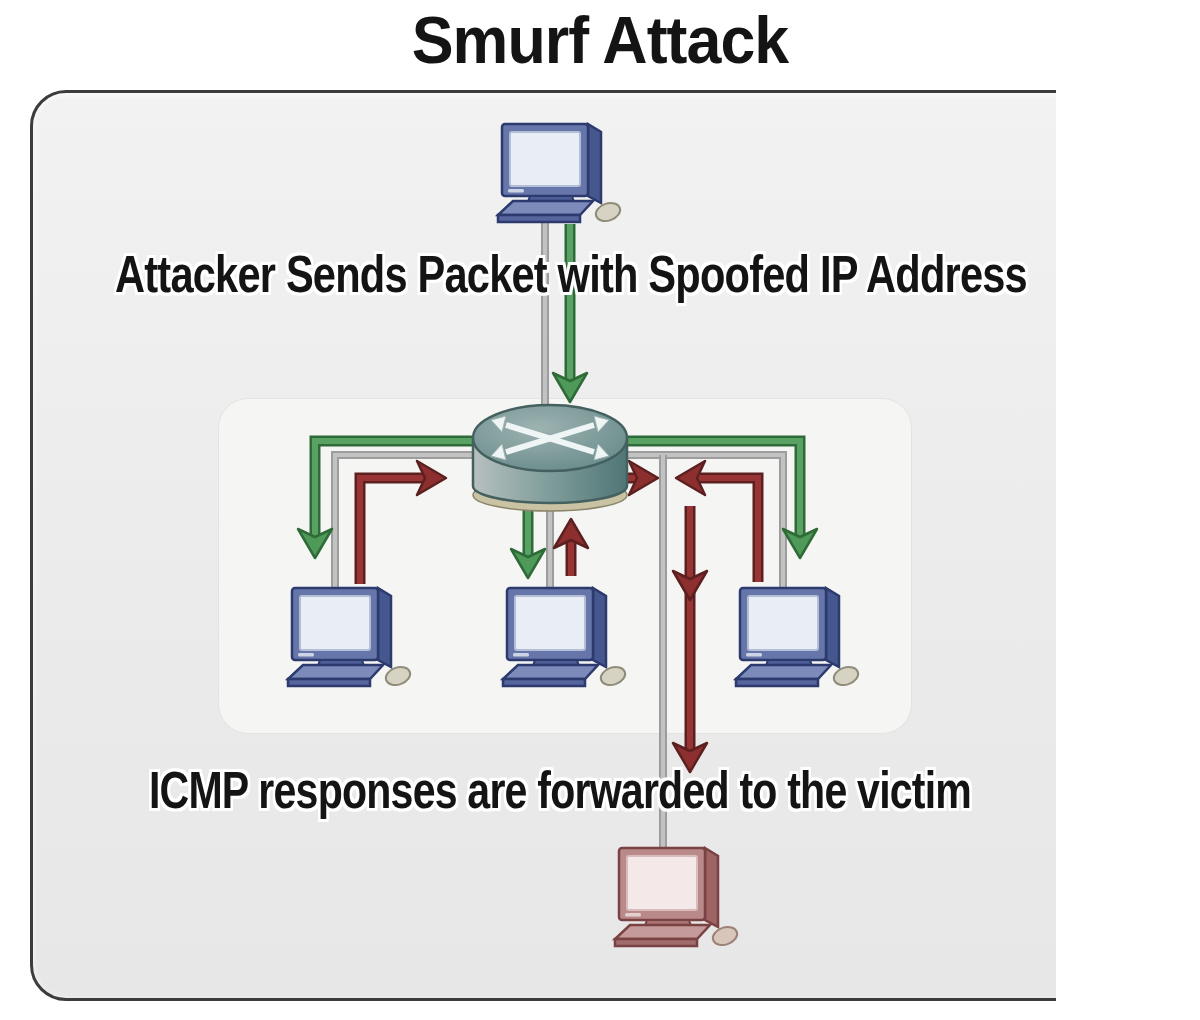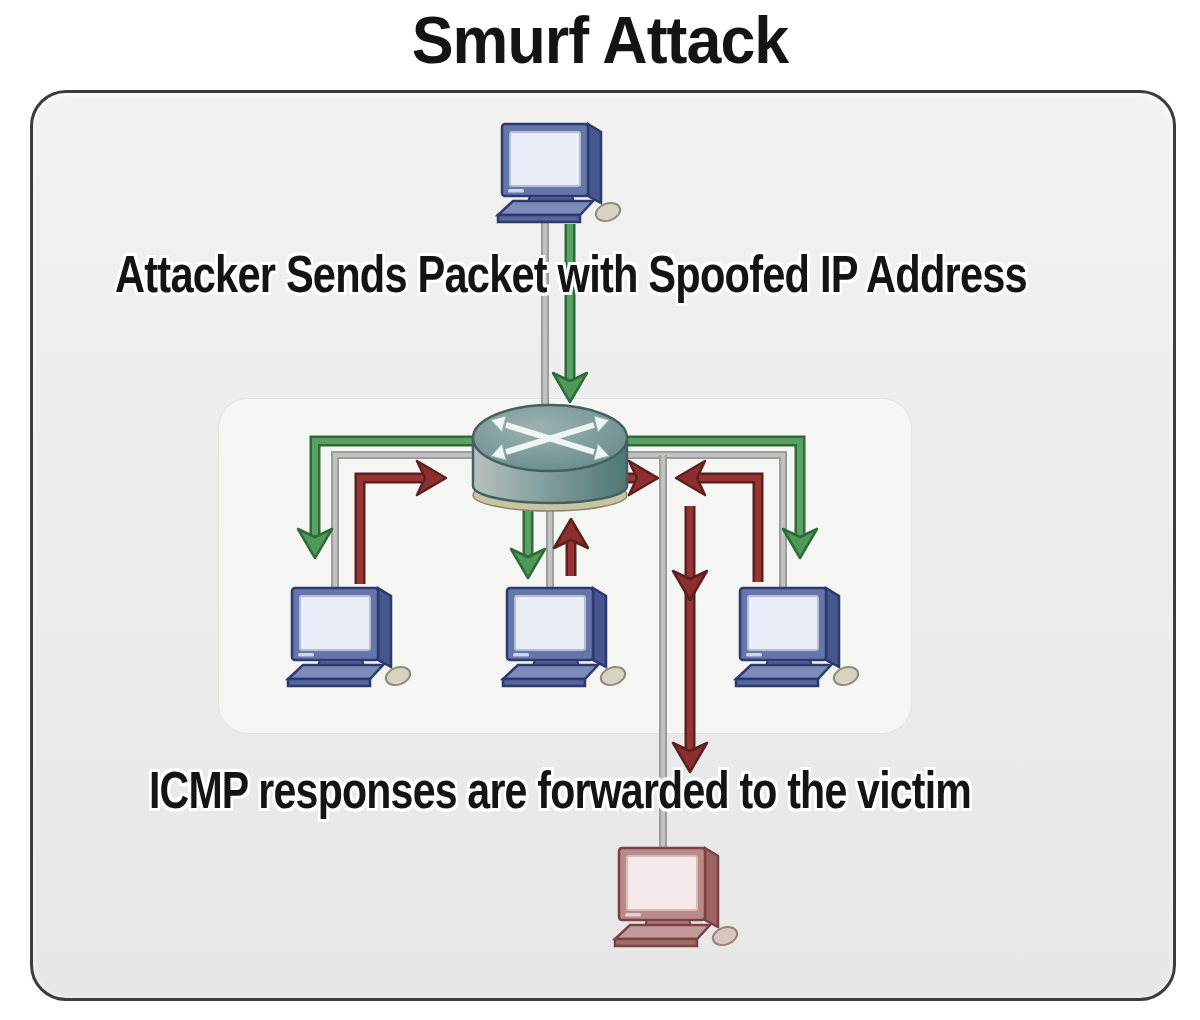--- a/index.html
+++ b/index.html
@@ -1,16 +1,16 @@
 <!DOCTYPE html>
 <html style="--green: #4f9a59; --green-dark: #2f6b38; --red: #8e2f2f; --red-dark: #5d2020; --link: #b5b5b5; --panel-border: #3c3c3c; --inner-bg: #f5f5f4; --text: #141414; --host-blue: #6676ab; --victim-red: #ba8a8a; --router-teal: #6f9190;"><head>
 <meta charset="utf-8">
 <style>
   html,body{margin:0;padding:0;background:#ffffff;}
-  #stage{position:relative;width:1200px;height:1020px;overflow:hidden;
+  #stage{position:relative;width:1056px;height:1020px;overflow:hidden;
          font-family:"Liberation Sans","DejaVu Sans",sans-serif;}
 
   .page-title{position:absolute;top:2px;left:0;width:1200px;text-align:center;
     font-size:66px;font-weight:bold;color:var(--text,#141414);letter-spacing:-1px;
     transform:scaleX(0.95);transform-origin:50% 50%;white-space:nowrap;}
 
   .outer-panel{position:absolute;left:30px;top:90px;width:1140px;height:905px;
     border:3px solid var(--panel-border,#3c3c3c);border-radius:36px;
     background:linear-gradient(180deg,#f2f2f2 0%,#ebebeb 55%,#e6e7e6 100%);
     box-shadow:inset 0 2px 6px rgba(255,255,255,.8);}

